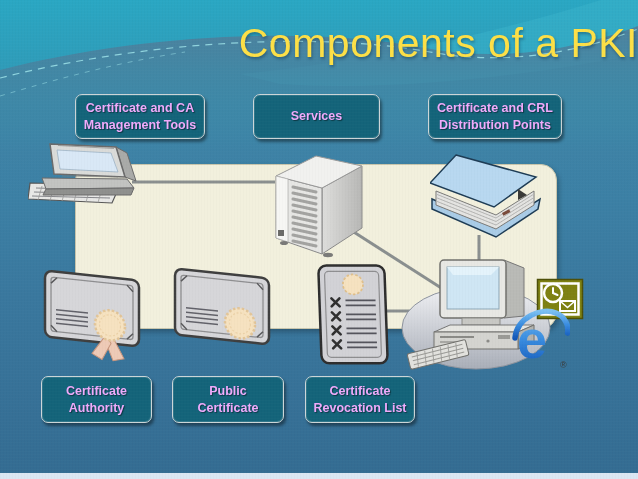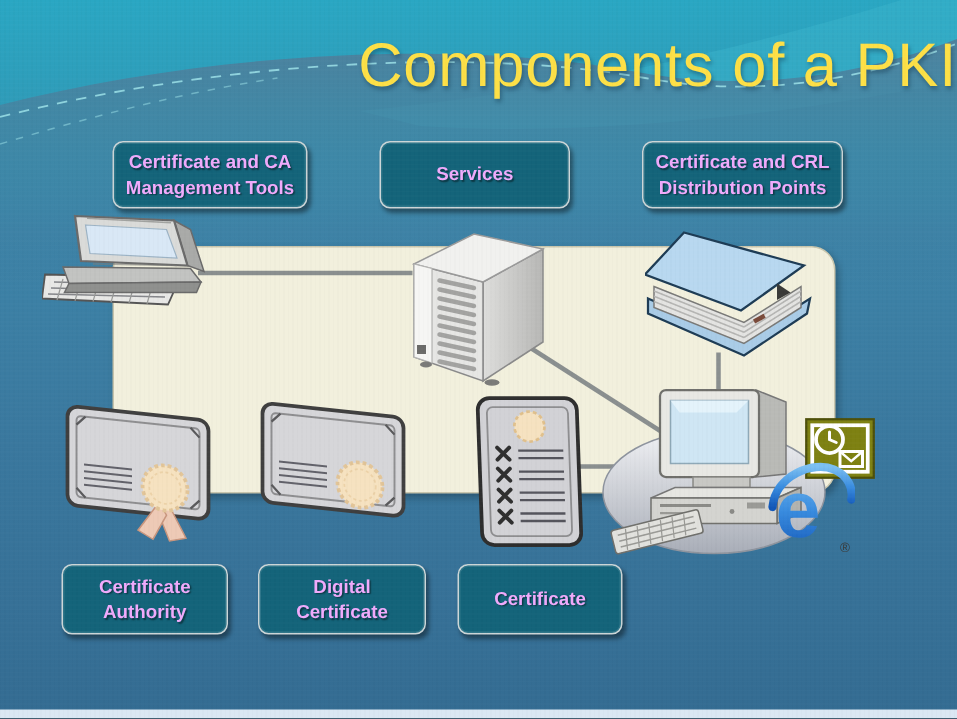--- a/index.html
+++ b/index.html
@@ -93,25 +93,26 @@
   <div class="label-box" style="left:428px;top:94px;width:132px">
     <span>Certificate and CRL</span>
     <span>Distribution Points</span>
   </div>
 
   <div class="label-box bottom" style="left:41px;top:376px;width:109px">
     <span>Certificate</span>
     <span>Authority</span>
   </div>
   <div class="label-box bottom" style="left:172px;top:376px;width:110px">
-    <span>Digital</span>
+    <span>Public</span>
     <span>Certificate</span>
   </div>
   <div class="label-box bottom" style="left:305px;top:376px;width:108px">
     <span>Certificate</span>
+    <span>Revocation List</span>
   </div>
 
   <svg class="art" style="left:28px;top:141px" width="112" height="66" viewBox="0 0 112 66">
     <polygon points="2,42 92,44 84,62 0,58" fill="#e8e8e6" stroke="#555" stroke-width="1.2"></polygon>
     <path d="M8,47 L86,49 M6,51 L84,53 M4,55 L82,57" stroke="#85868a" stroke-width="1" fill="none"></path>
     <path d="M14,45 L10,59 M26,45.5 L22,59.5 M38,46 L34,60 M50,46.5 L46,60.5 M62,47 L58,61 M74,47.5 L70,61.5" stroke="#9a9b99" stroke-width="0.8"></path>
     <polygon points="14,37 99,38 106,47 18,48" fill="#c2c3c1" stroke="#6b6b6b" stroke-width="1"></polygon>
     <polygon points="18,48 106,47 103,54 15,54" fill="#8f908e" stroke="#6b6b6b" stroke-width="1"></polygon>
     <polygon points="88,6 99,12 108,40 97,36" fill="#a9aaa8" stroke="#6b6b6b" stroke-width="1"></polygon>
     <polygon points="22,3 88,6 97,36 26,33" fill="#dadbd9" stroke="#6b6b6b" stroke-width="1.5"></polygon>

